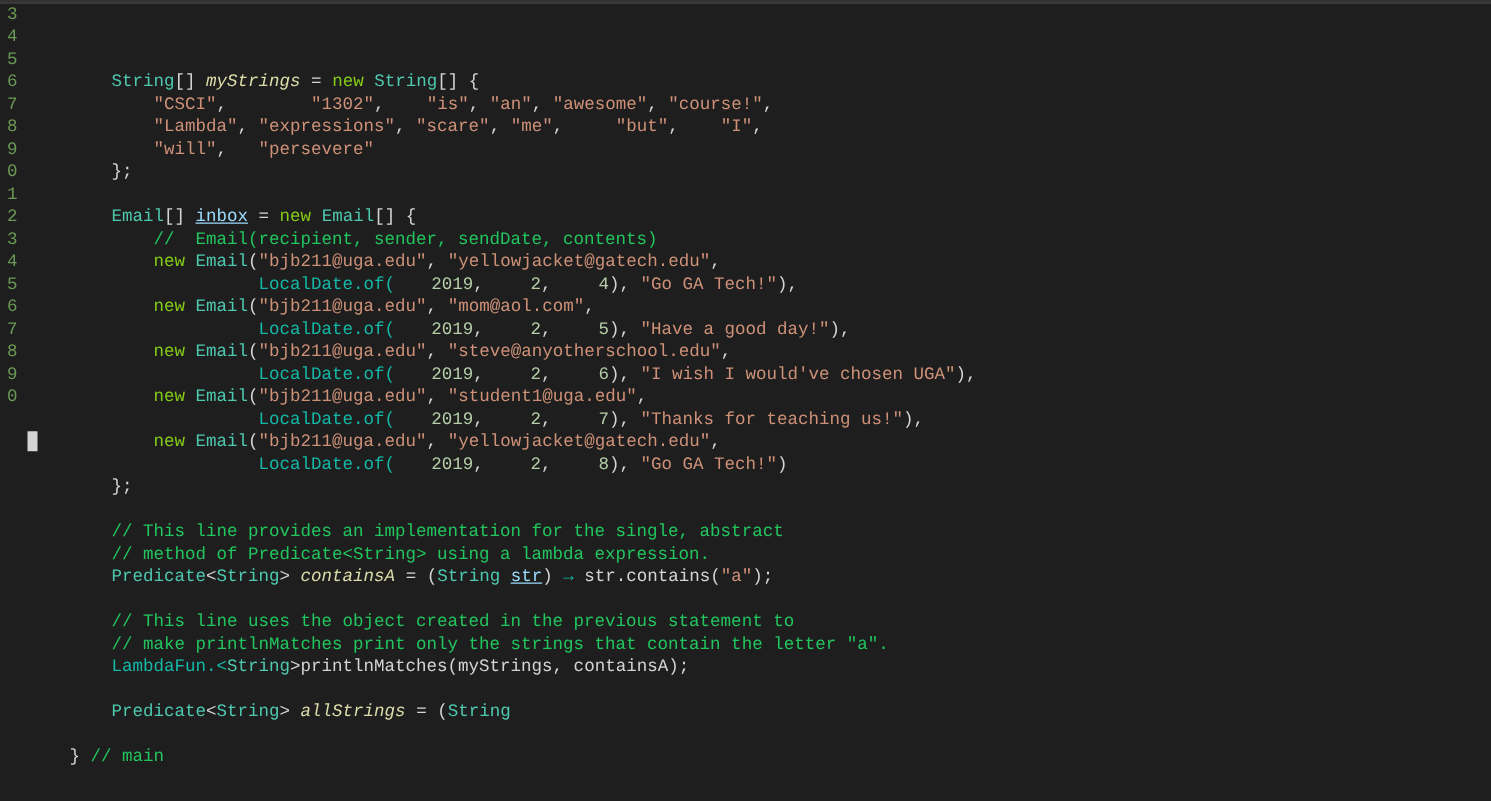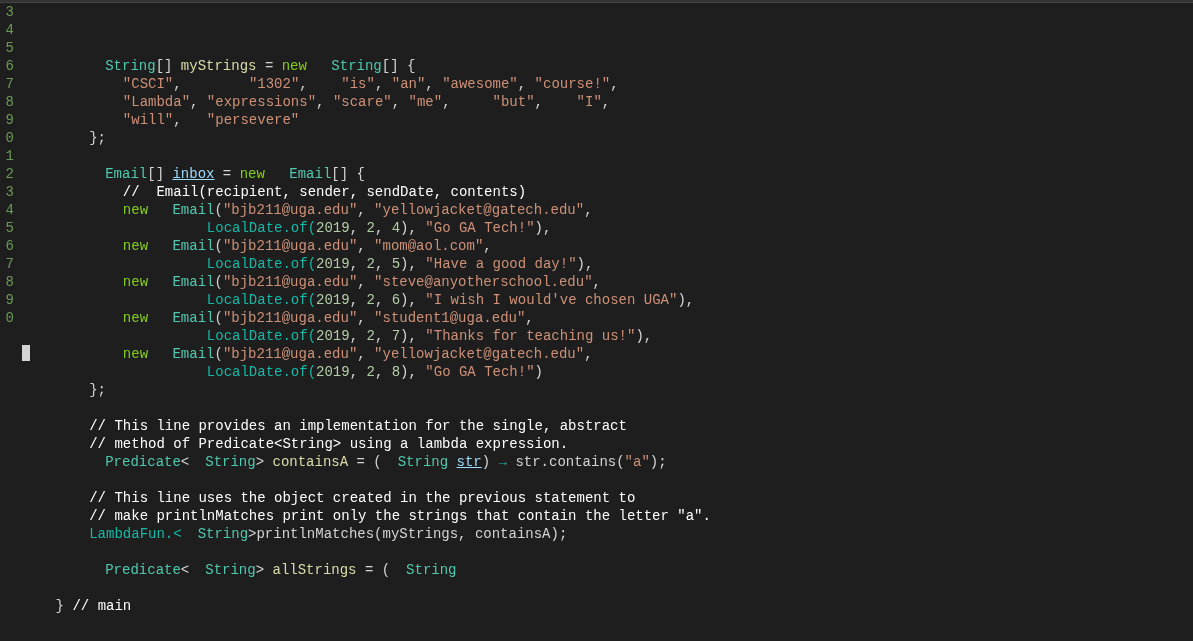--- a/index.html
+++ b/index.html
@@ -37,28 +37,28 @@
   }
   .code pre { font-family: inherit; }
   .cursor {
     position: absolute;
     width: 8px;
     height: 16px;
     background: #d4d4d4;
     left: 4px;
     top: calc(18px * 19);
   }
-  .tk-type { color: #4ec9b0; margin-left: 16px; }
+  .tk-type { color: #4ec9b0; }
   .tk-str { color: #ce9178; }
   .tk-kw-red { color: #84cc16; }
-  .tk-comment { color: #ffffff; }
+  .tk-comment { color: #22c55e; }
   .tk-var { color: #9cdcfe; text-decoration: underline; }
-  .tk-method { color: #dcdcaa; }
+  .tk-method { color: #dcdcaa; font-style: italic; }
   .tk-punct { color: #d4d4d4; }
-  .tk-num { color: #b5cea8; }
+  .tk-num { color: #b5cea8; margin-left: 29px; }
   .tk-white { color: #14b8a6; }
 </style>
 </head>
 <body>
 
 <div class="top-bar"></div>
 <div class="editor">
   <div class="gutter" id="gutter">
       <div>3</div>
       <div>4</div>

